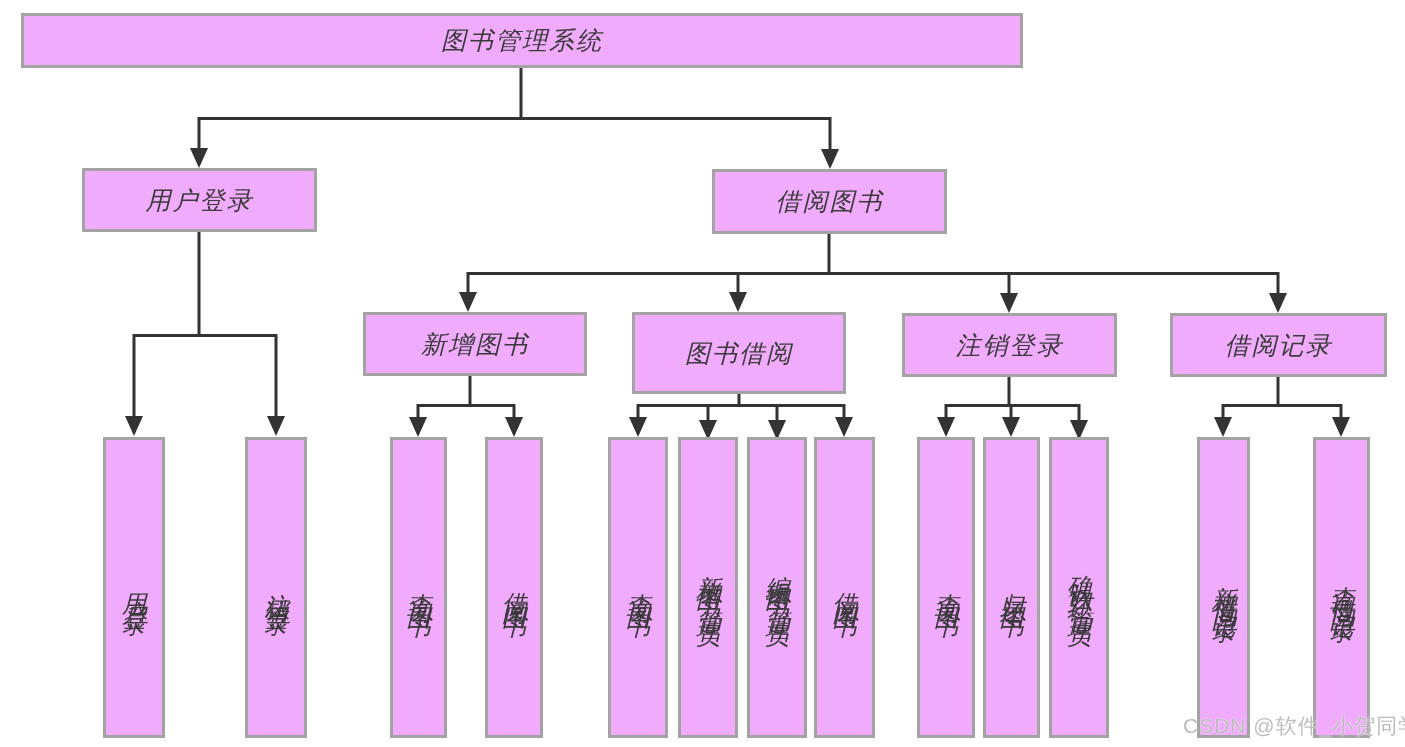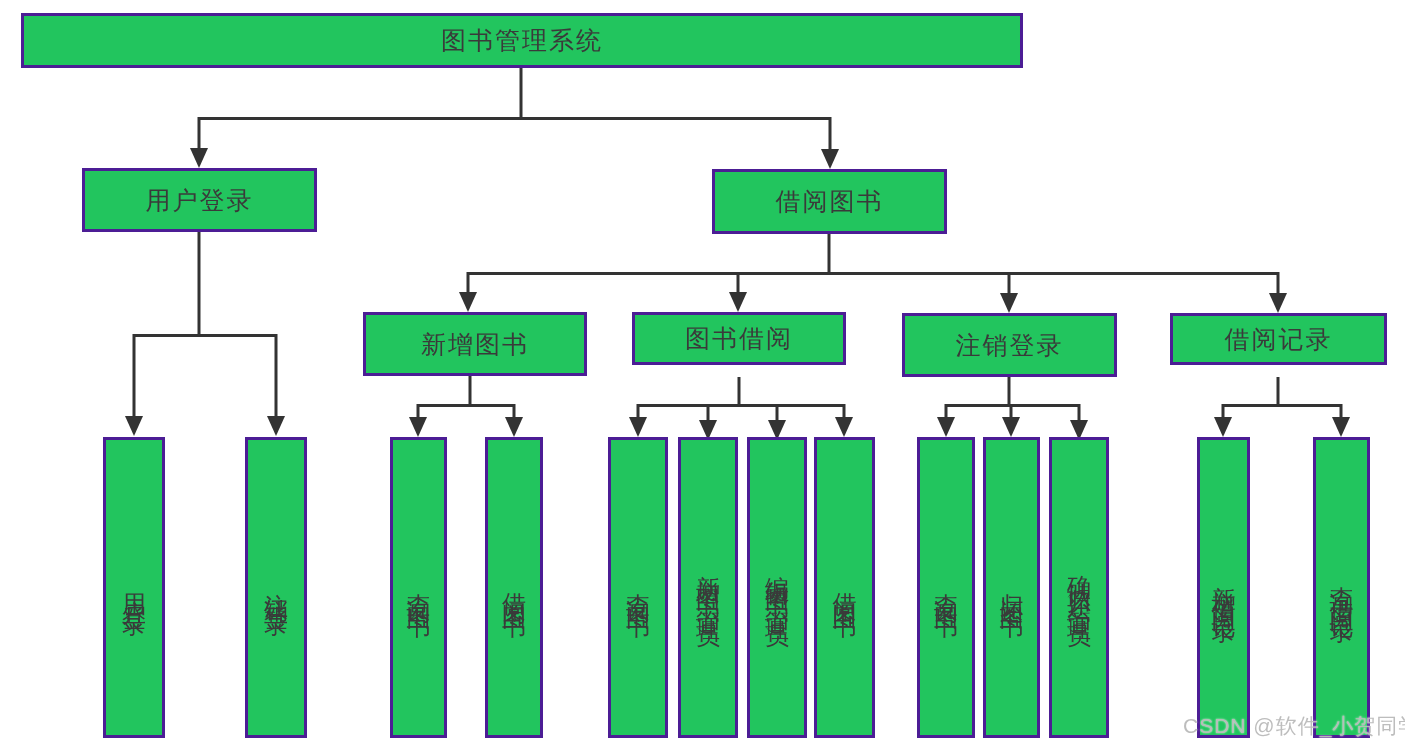--- a/index.html
+++ b/index.html
@@ -3,37 +3,37 @@
 <meta charset="utf-8">
 <style>
   html,body { margin:0; padding:0; background:#ffffff; }
   #stage {
     position:relative; width:1405px; height:747px; background:#ffffff;
     font-family:"Liberation Sans","DejaVu Sans",sans-serif; overflow:hidden;
   }
   #edges { position:absolute; left:0; top:0; z-index:1; }
   .box {
     position:absolute; box-sizing:border-box;
-    border:3px solid #4c1d95; background:#22c55e;
+    border:3px solid #a3a3a3; background:#f0abfc;
     display:flex; align-items:center; justify-content:center;
-    color:#3a3a3a; z-index:2;
+    color:#3a3a3a; z-index:2;font-style:italic;
   }
   .h { font-size:25px; letter-spacing:2px; white-space:nowrap; }
   .v span {
     writing-mode:vertical-lr; text-orientation:mixed;
     font-size:24px; letter-spacing:7px; line-height:1; color:#3a3a3a;
   }
   
   .n-root { left:21px;  top:13px;  width:1002px; height:55px; }
   .n-l2a  { left:82px;  top:168px; width:235px;  height:64px; }
   .n-l2b  { left:712px; top:169px; width:235px;  height:65px; }
   .n-m1   { left:363px; top:312px; width:224px;  height:64px; }
-  .n-m2   { left:632px; top:312px; width:214px;  height:53px; }
+  .n-m2   { left:632px; top:312px; width:214px;  height:82px; }
   .n-m3   { left:902px; top:313px; width:215px;  height:64px; }
-  .n-m4   { left:1170px;top:313px; width:217px;  height:52px; }
+  .n-m4   { left:1170px;top:313px; width:217px;  height:64px; }
   .leaf   { top:437px; height:301px; }
   .n-a1 { left:103px;  width:62px; }
   .n-a2 { left:245px;  width:62px; }
   .n-b1 { left:390px;  width:57px; }
   .n-b2 { left:485px;  width:58px; }
   .n-c1 { left:608px;  width:60px; }
   .n-c2 { left:678px;  width:60px; }
   .n-c3 { left:747px;  width:60px; }
   .n-c4 { left:814px;  width:61px; }
   .n-d1 { left:917px;  width:58px; }

